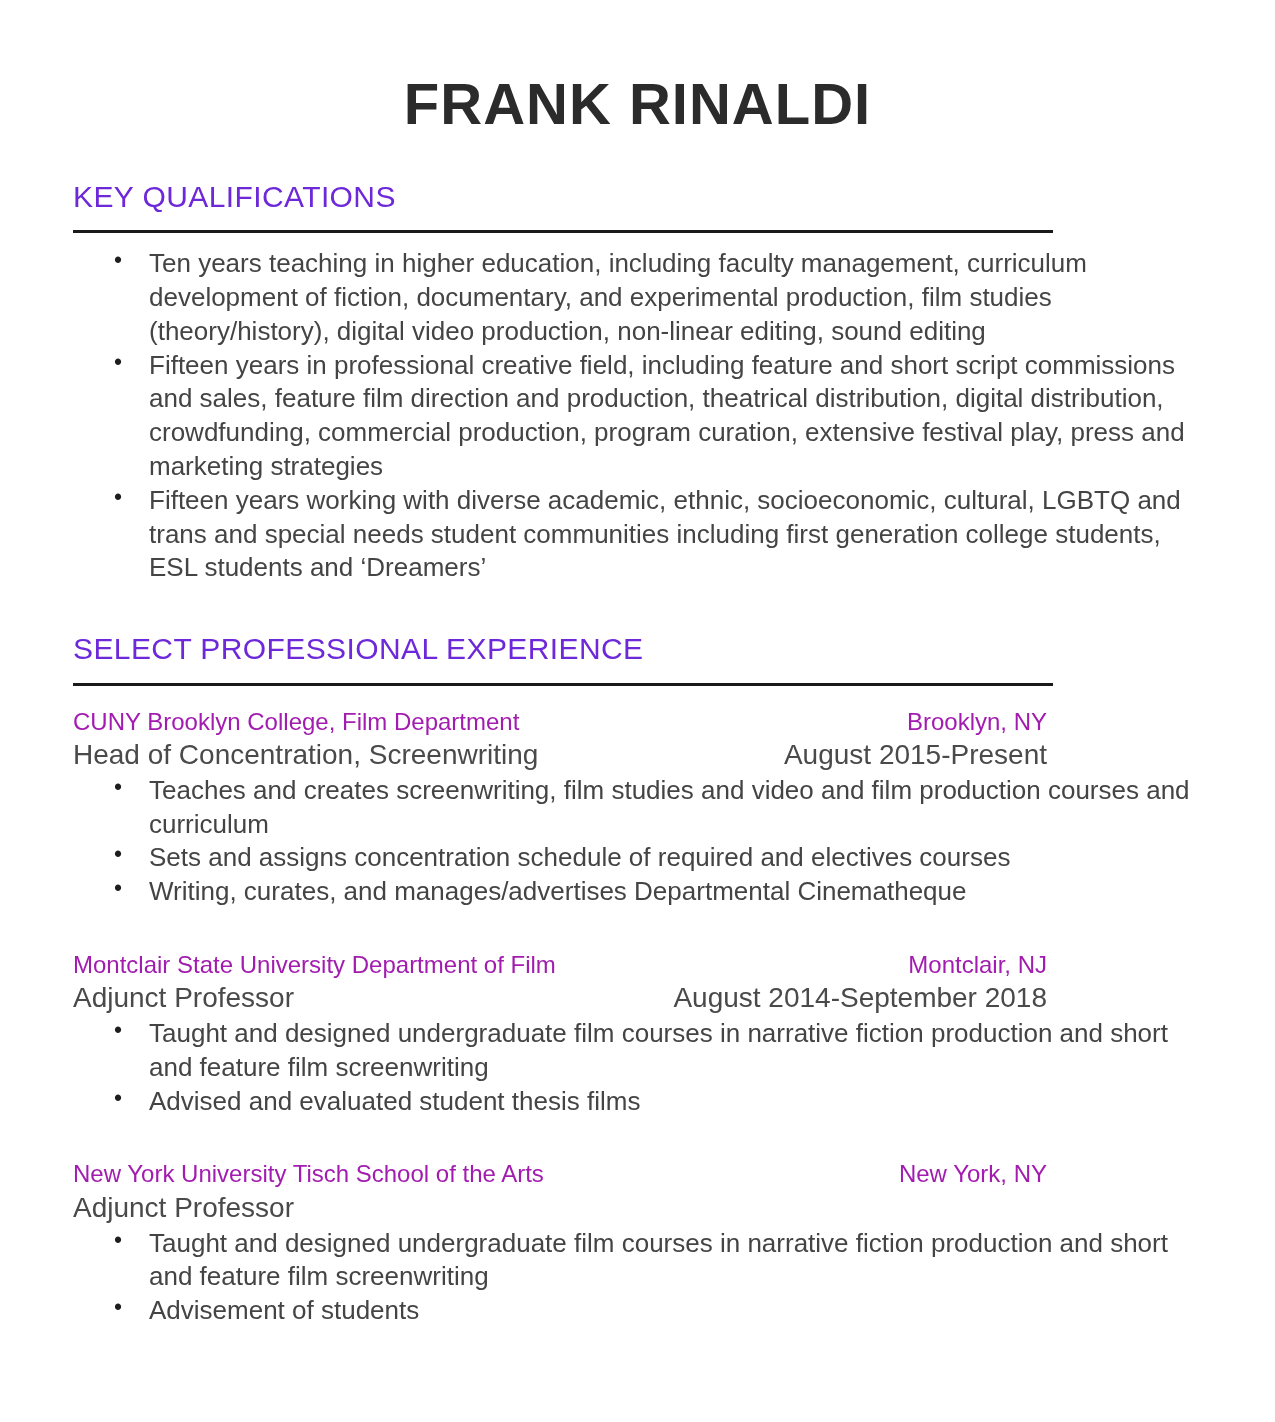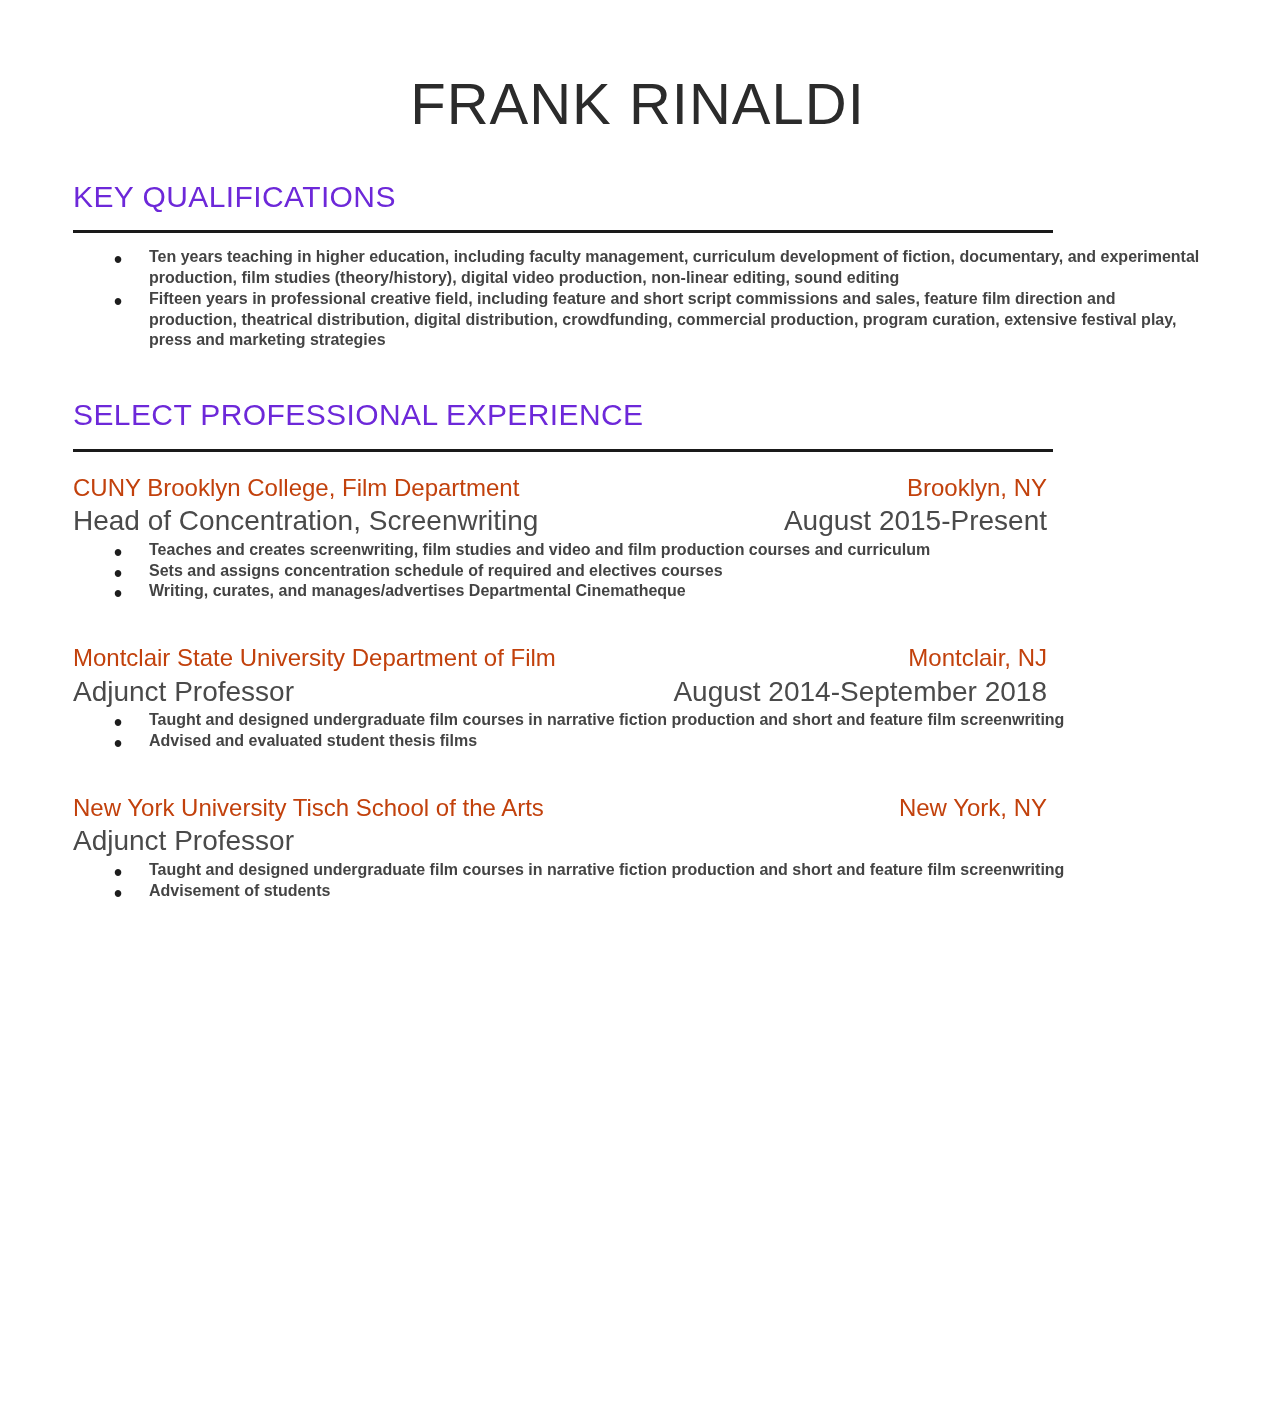--- a/index.html
+++ b/index.html
@@ -21,21 +21,21 @@
     width: 1275px;
     height: 1422px;
     box-sizing: border-box;
     padding: 0 73px 0 73px;
   }
 
   
   .doc-title {
     text-align: center;
     font-size: 58px;
-    font-weight: 400;
+    font-weight: 700;
     letter-spacing: 1.0px;
     color: #2b2b2b;
     margin: 0;
     padding-top: 74px;
     line-height: 1.05;
     white-space: nowrap;
   }
 
   
   .section {
@@ -62,22 +62,22 @@
 
   
   ul.bullets {
     list-style: none;
     margin: 0;
     padding: 0;
   }
   ul.bullets > li {
     position: relative;
     padding-left: 76px;
-    font-size: 16px;
-    font-weight: 700;
+    font-size: 26px;
+    font-weight: 400;
     line-height: 1.30;
     color: #444444;
     margin: 0;
   }
   ul.bullets > li::before {
     content: "\2022";
     position: absolute;
     left: 41px;
     top: -1px;
     font-size: 23px;
@@ -100,21 +100,21 @@
   .job-line {
     display: flex;
     justify-content: space-between;
     align-items: baseline;
     width: 974px;
     line-height: 1.31;
   }
   .job-line-primary {
     font-size: 24px;
     font-weight: 400;
-    color: #c2410c;
+    color: #a21caf;
   }
   .job-line-secondary {
     font-size: 28px;
     font-weight: 300;
     color: #4a4a4a;
   }
   .job-org, .job-location, .job-role, .job-dates {
     white-space: nowrap;
   }
 </style>
@@ -125,20 +125,21 @@
 
   <h1 class="doc-title">FRANK RINALDI</h1>
 
   <section class="section" id="key-qualifications-section">
     <h2 class="section-heading">KEY QUALIFICATIONS</h2>
     <hr class="section-rule">
 
     <ul class="bullets" id="key-qualifications-list">
       <li>Ten years teaching in higher education, including faculty management, curriculum development of fiction, documentary, and experimental production, film studies (theory/history), digital video production, non-linear editing, sound editing</li>
       <li>Fifteen years in professional creative field, including feature and short script commissions and sales, feature film direction and production, theatrical distribution, digital distribution, crowdfunding, commercial production, program curation, extensive festival play, press and marketing strategies</li>
+      <li>Fifteen years working with diverse academic, ethnic, socioeconomic, cultural, LGBTQ and trans and special needs student communities including first generation college students, ESL students and ‘Dreamers’</li>
     </ul>
   </section>
 
   <section class="section" id="experience-section">
     <h2 class="section-heading">SELECT PROFESSIONAL EXPERIENCE</h2>
     <hr class="section-rule">
 
     <div class="job" id="job-0">
       <div class="job-line job-line-primary">
         <span class="job-org">CUNY Brooklyn College, Film Department</span>

